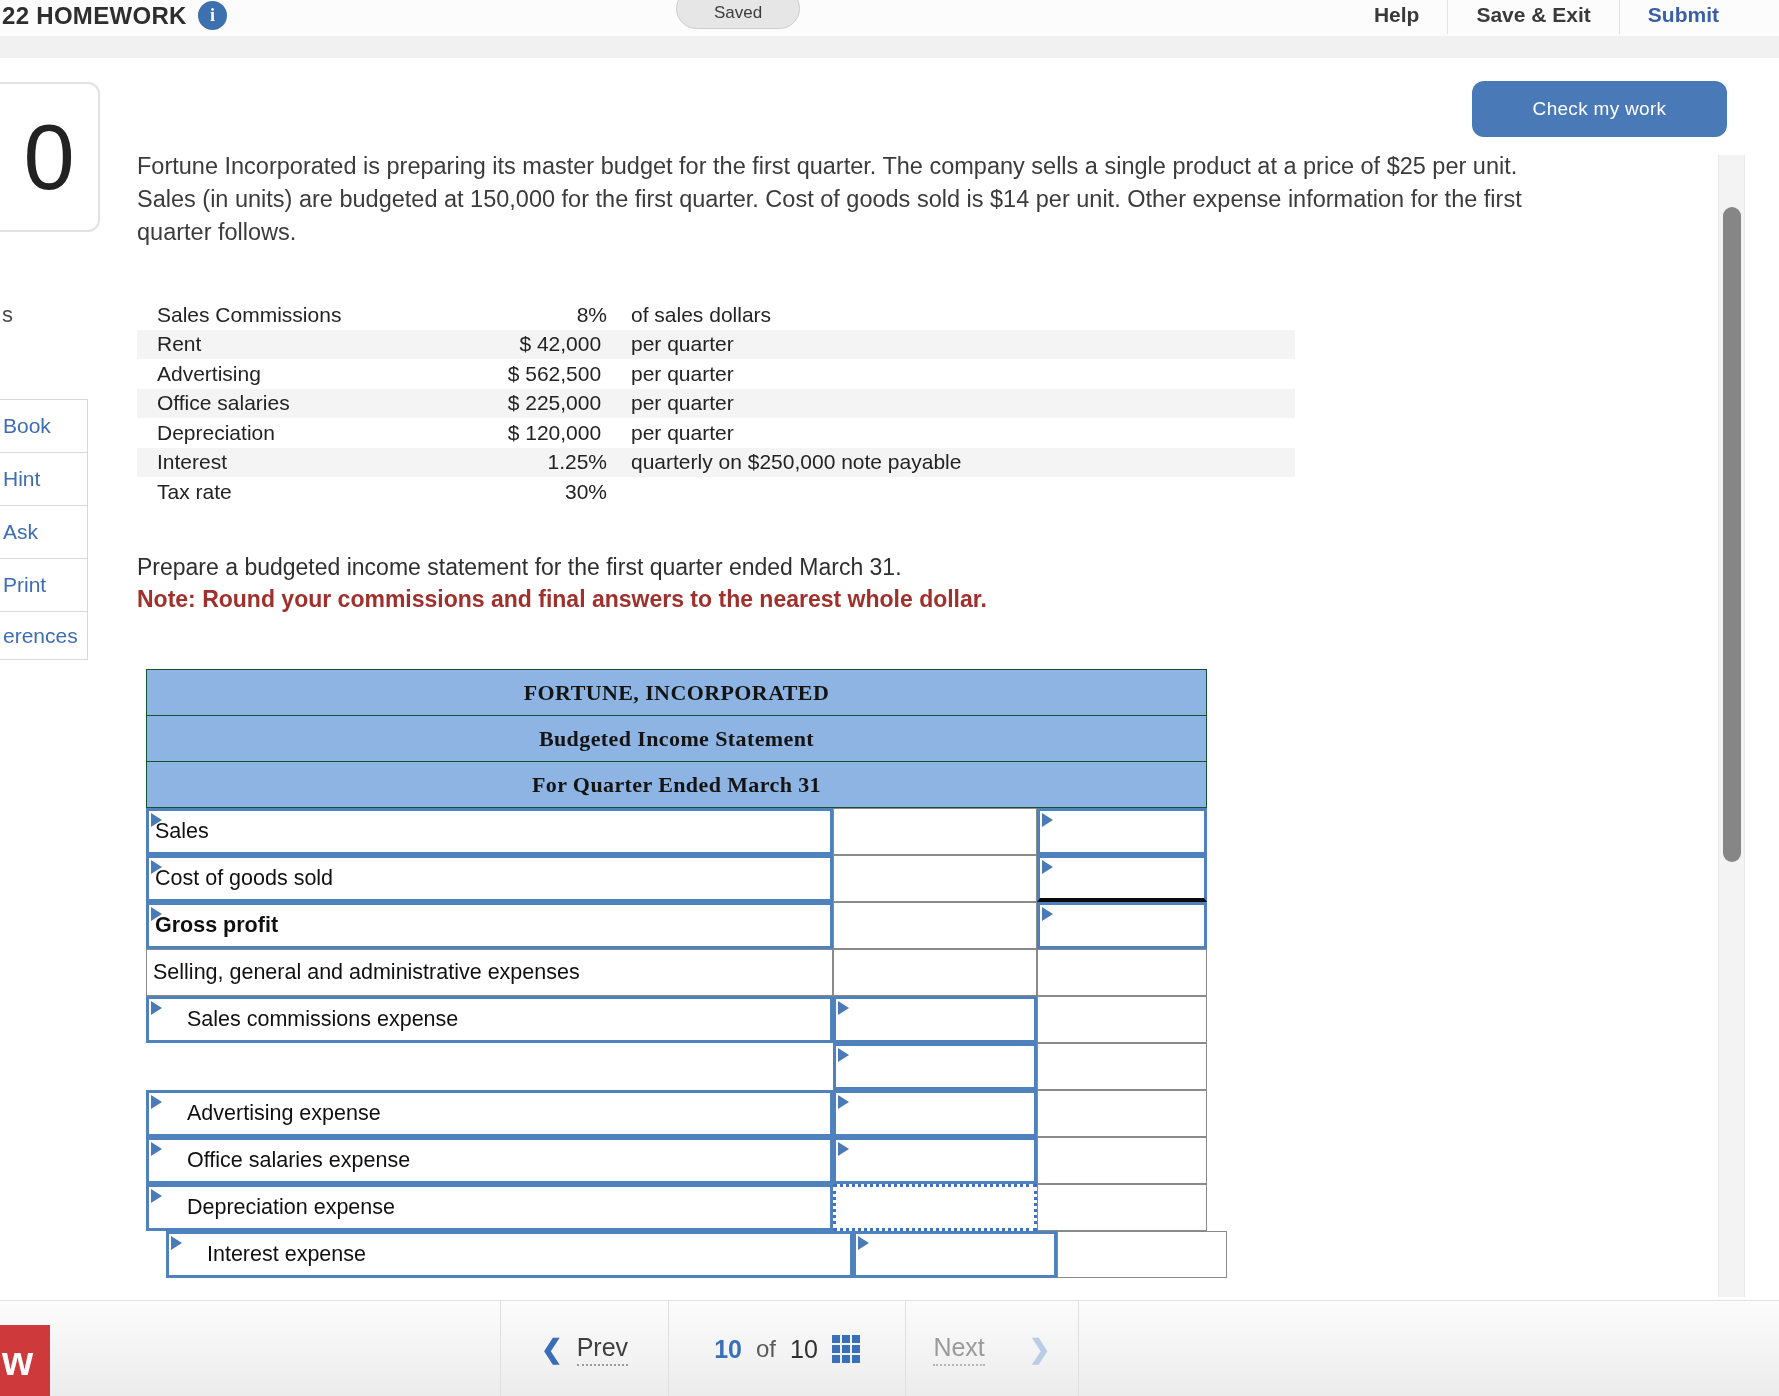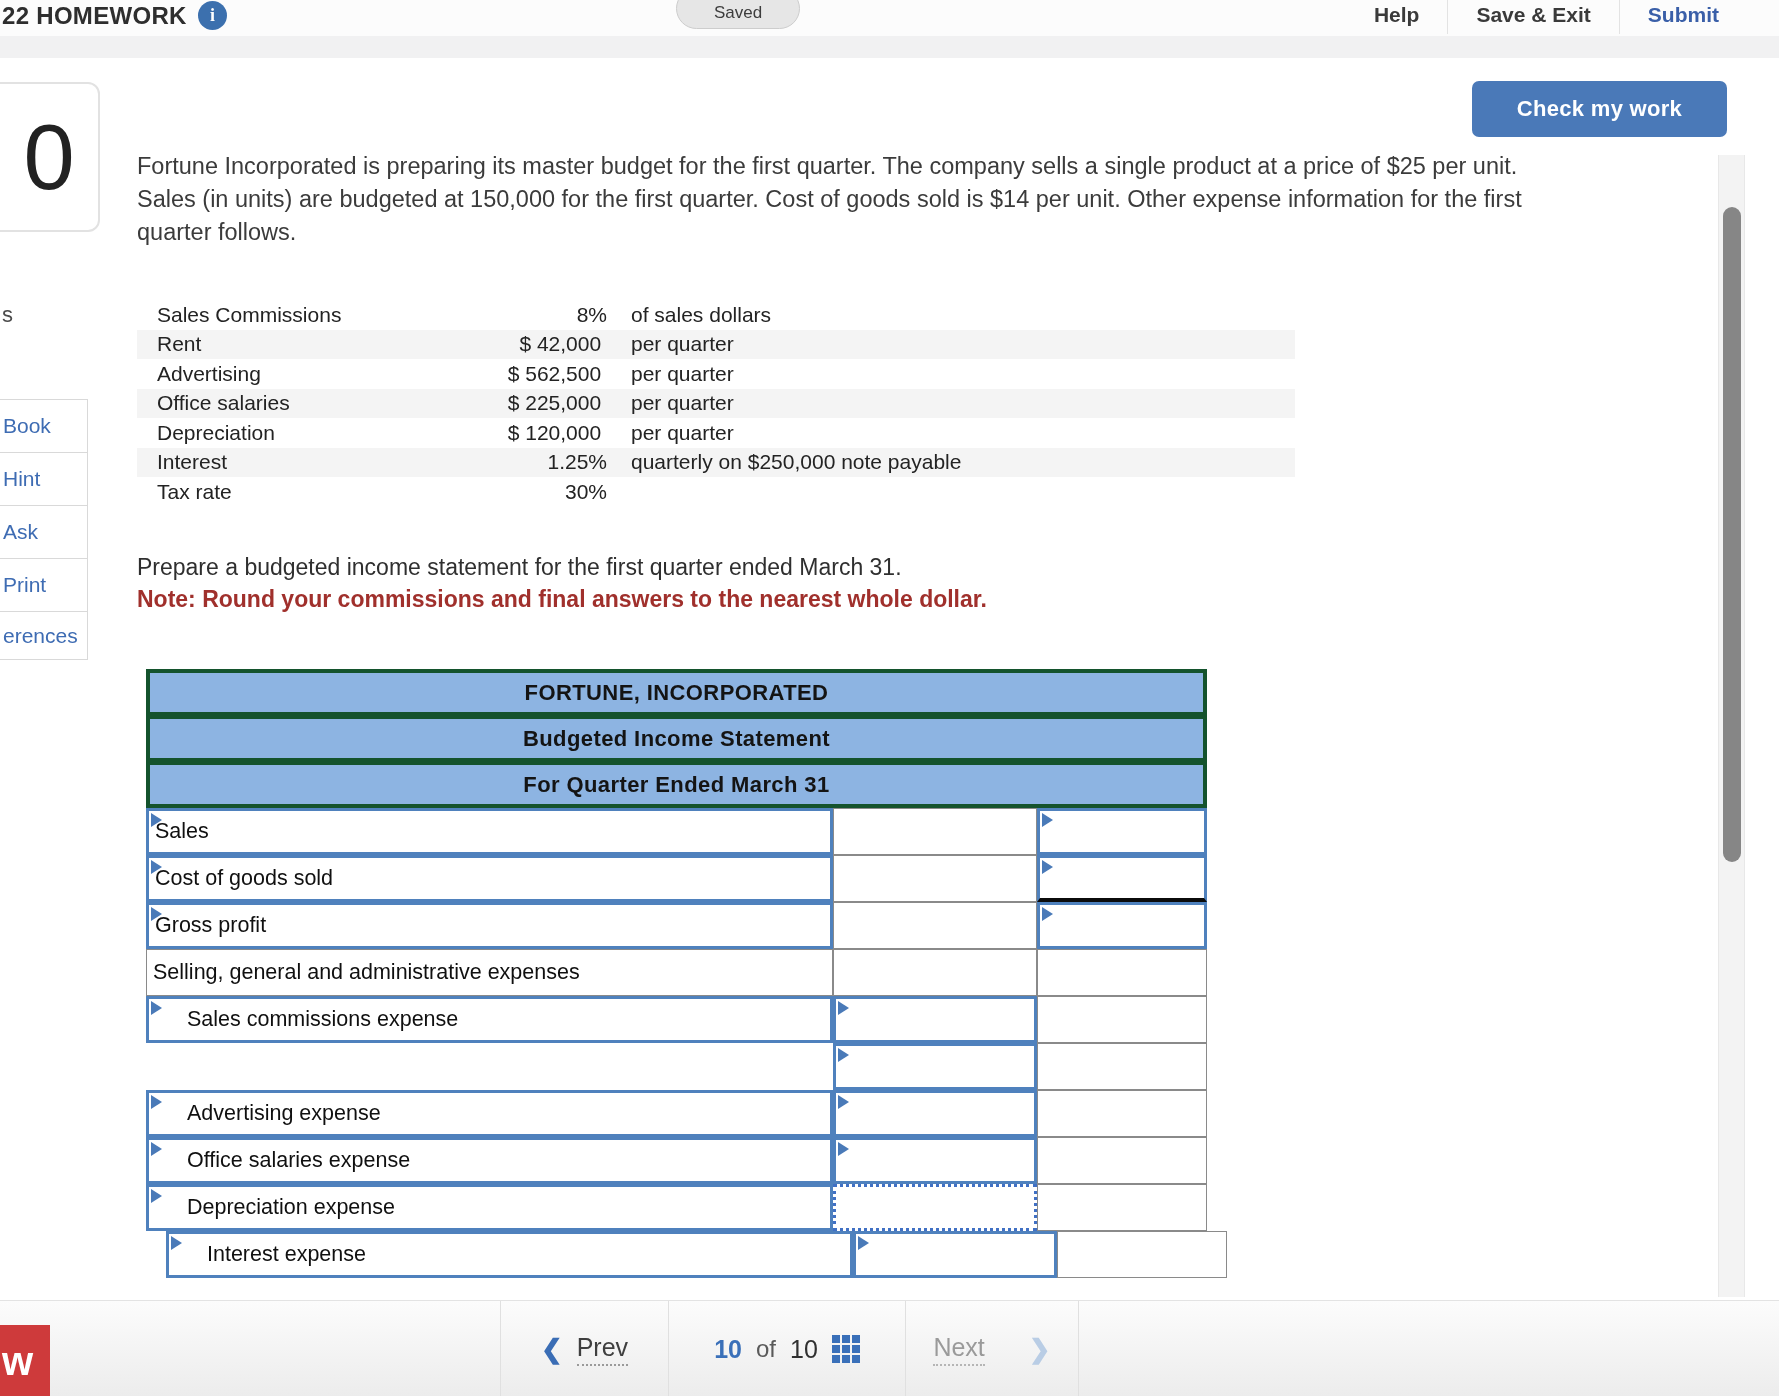--- a/index.html
+++ b/index.html
@@ -29,39 +29,39 @@
   .qcard span{font-size:92px;color:#222;padding-left:26px;}
   .pts-frag{position:absolute;left:2px;top:302px;font-size:22px;color:#4c4c4c;}
   .side-items{position:absolute;left:0;top:400px;}
   .side-box{position:relative;margin-top:-1px;width:108px;height:54px;margin-left:-20px;background:#fff;
             border:1px solid #d9d9d9;box-sizing:border-box;display:flex;align-items:center;}
   .side-box span{padding-left:22px;font-size:21px;color:#3e6cb3;}
   .side-box.short{height:49px;}
 
   
   .check-btn{position:absolute;left:1472px;top:81px;width:255px;height:56px;background:#4a79b8;
-             border-radius:7px;color:#fff;font-size:22px;font-weight:700;display:flex;align-items:center;
+             border-radius:12px;color:#fff;font-size:19px;font-weight:400;display:flex;align-items:center;
              justify-content:center;letter-spacing:.3px;}
 
   
   .para{position:absolute;left:137px;top:150px;width:1438px;font-size:23.5px;line-height:33px;color:#3b3b3b;}
   .exp-table{position:absolute;left:137px;top:300px;width:1158px;font-family:Liberation Sans, sans-serif;
              font-size:21px;color:#232323;}
   .exp-row{display:grid;grid-template-columns:310px 140px auto;height:29.5px;align-items:center;padding-left:20px;}
   .exp-row.shaded{background:#f4f4f4;}
   .exp-amt{text-align:right;white-space:pre;}
   .exp-desc{padding-left:24px;white-space:pre;}
   .instr{position:absolute;left:137px;top:554px;font-size:23px;color:#2f2f2f;}
   .note{position:absolute;left:137px;top:586px;font-size:23px;font-weight:700;color:#a0302c;}
 
   
   .stmt{position:absolute;left:146px;top:670px;width:1061px;}
-  .stmt-hrow{position:relative;width:1061px;height:47px;background:#8db4e2;border:4px solid #14532d;
+  .stmt-hrow{position:relative;width:1061px;height:47px;background:#8db4e2;border:1px solid #14532d;
              box-sizing:border-box;margin-top:-1px;display:flex;align-items:center;justify-content:center;
-             font-size:22px;font-weight:700;color:#141414;letter-spacing:.4px;}
+             font-size:22px;font-weight:700;color:#141414;letter-spacing:.4px;font-family:Liberation Serif, serif;}
   .stmt-body{position:relative;width:1061px;height:470px;}
   .stmt-row{position:absolute;left:0;width:1063px;height:47px;}
   .cell{position:absolute;top:0;height:47px;box-sizing:border-box;background:#fff;}
   .cell.plain{border:1px solid #8a8a8a;}
   .cell.active{border:3px solid #4f81bd;}
   .cell.selected{border:3px dotted #4070c4;}
   .cell.c-label{left:0;width:687px;display:flex;align-items:center;}
   .cell.c-mid{left:687px;width:204px;}
   .cell.c-right{left:891px;width:170px;}
   .cell.u-black{border-bottom:4px solid #0b0b0b;}
@@ -200,21 +200,21 @@
         <div class="stmt-row" style="top: 47px;">
           <div class="cell c-label active">
             <span class="tri"></span>
             <span class="lbl">Cost of goods sold</span>
           </div>
           <div class="cell c-mid plain"></div>
           <div class="cell c-right active u-black">
             <span class="tri"></span>
           </div>
         </div>
-        <div class="stmt-row" style="top: 94px;">
+        <div class="stmt-row" style="top: 94px; font-weight: bold;">
           <div class="cell c-label active">
             <span class="tri"></span>
             <span class="lbl">Gross profit</span>
           </div>
           <div class="cell c-mid plain"></div>
           <div class="cell c-right active">
             <span class="tri"></span>
           </div>
         </div>
         <div class="stmt-row" style="top: 141px;">

